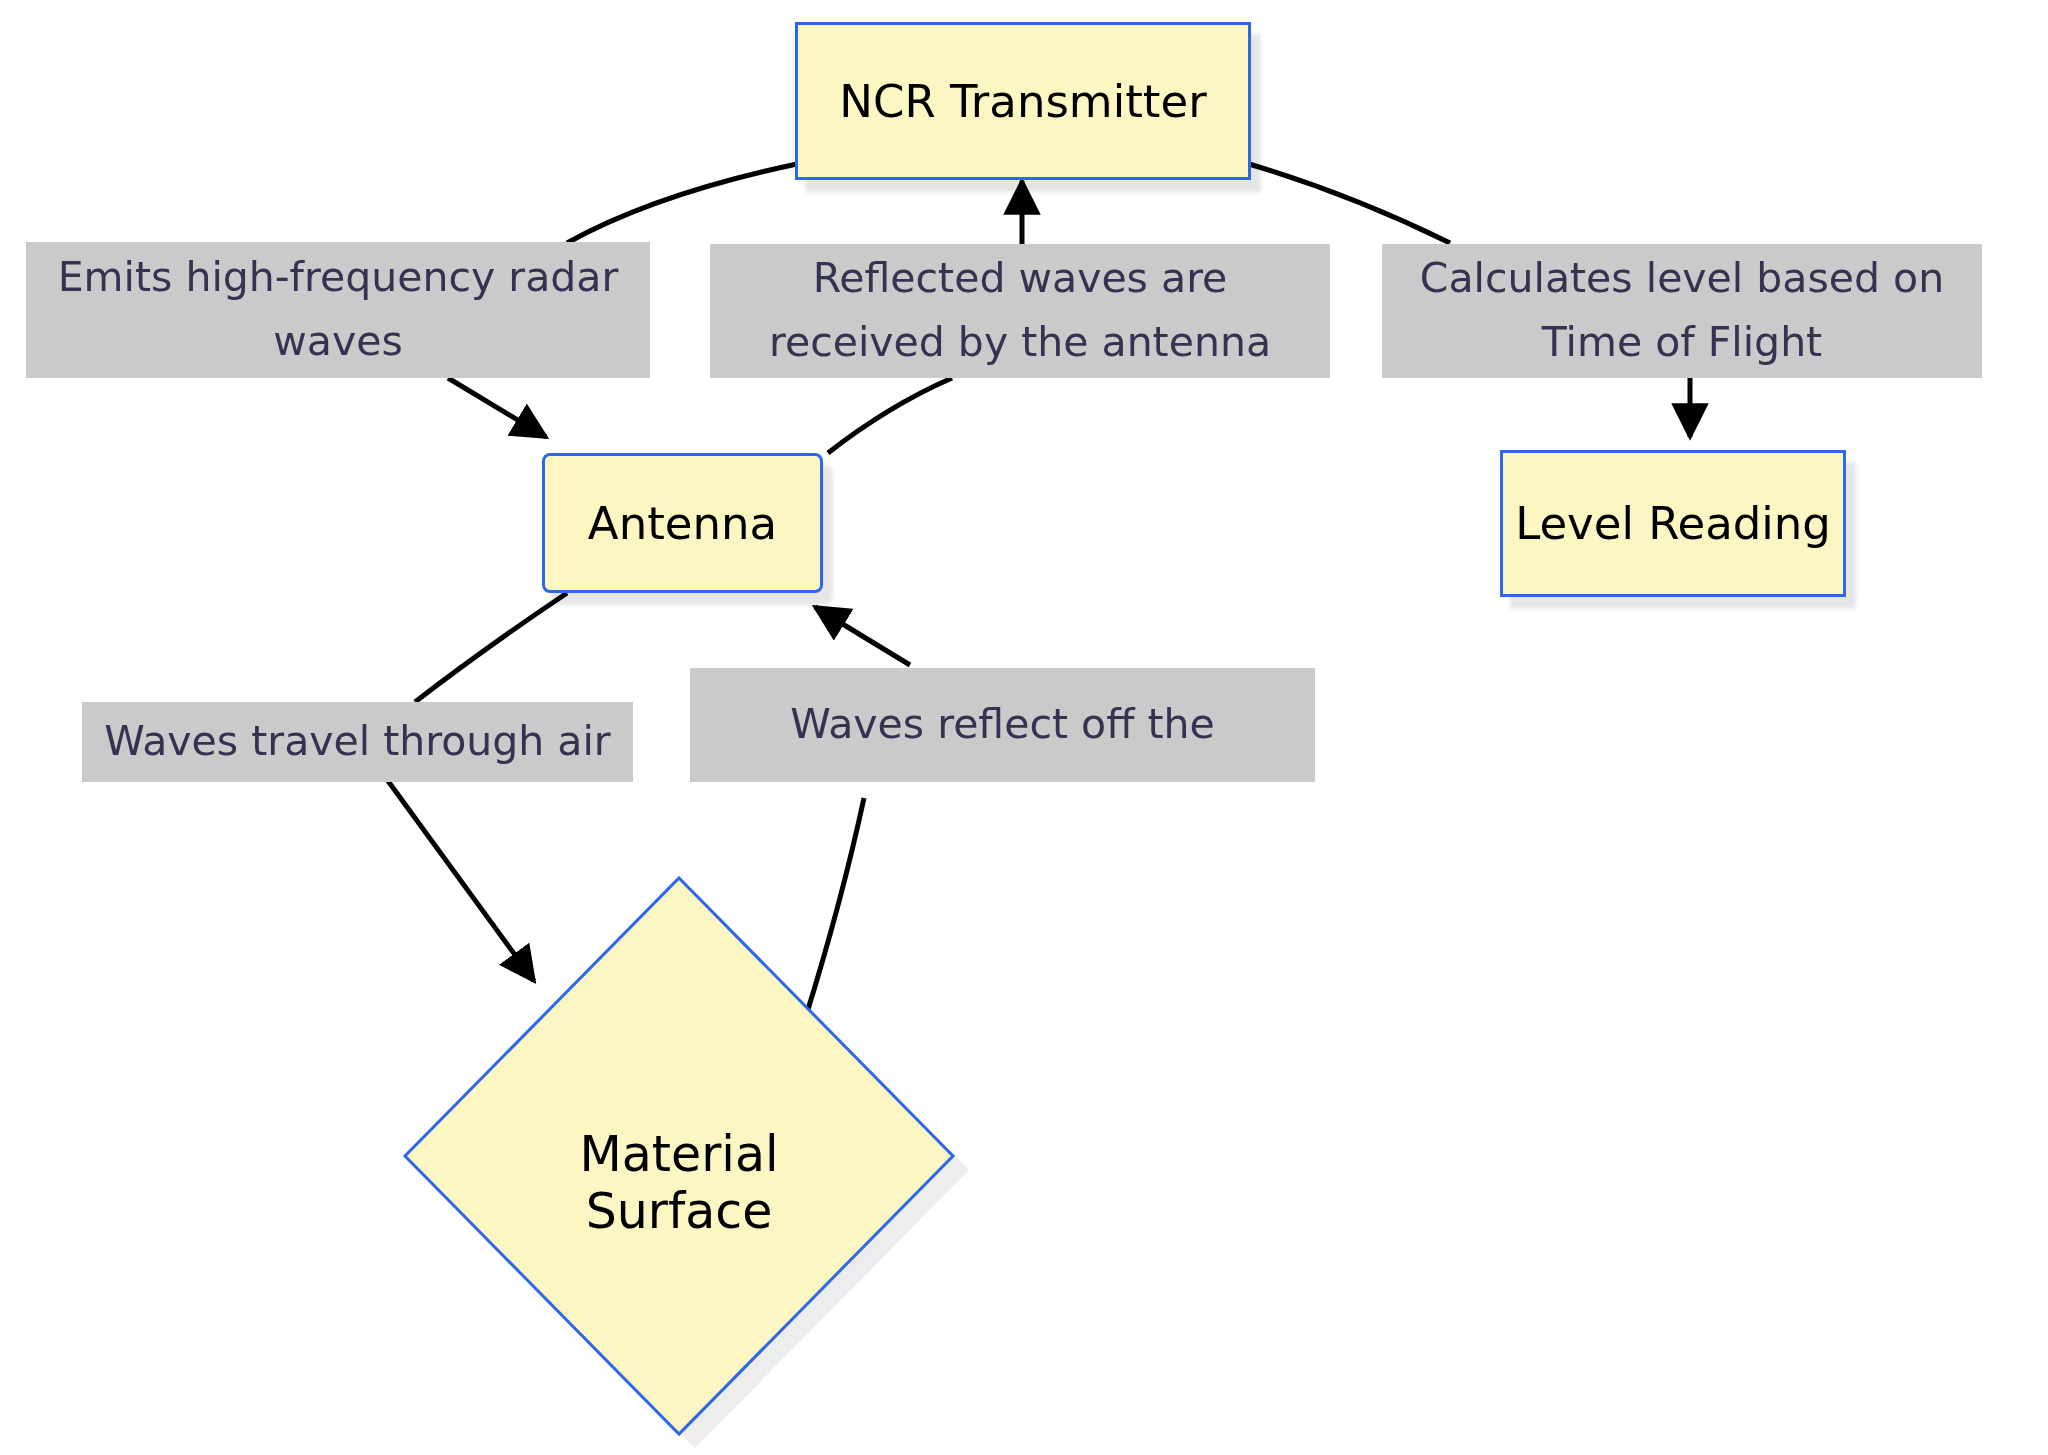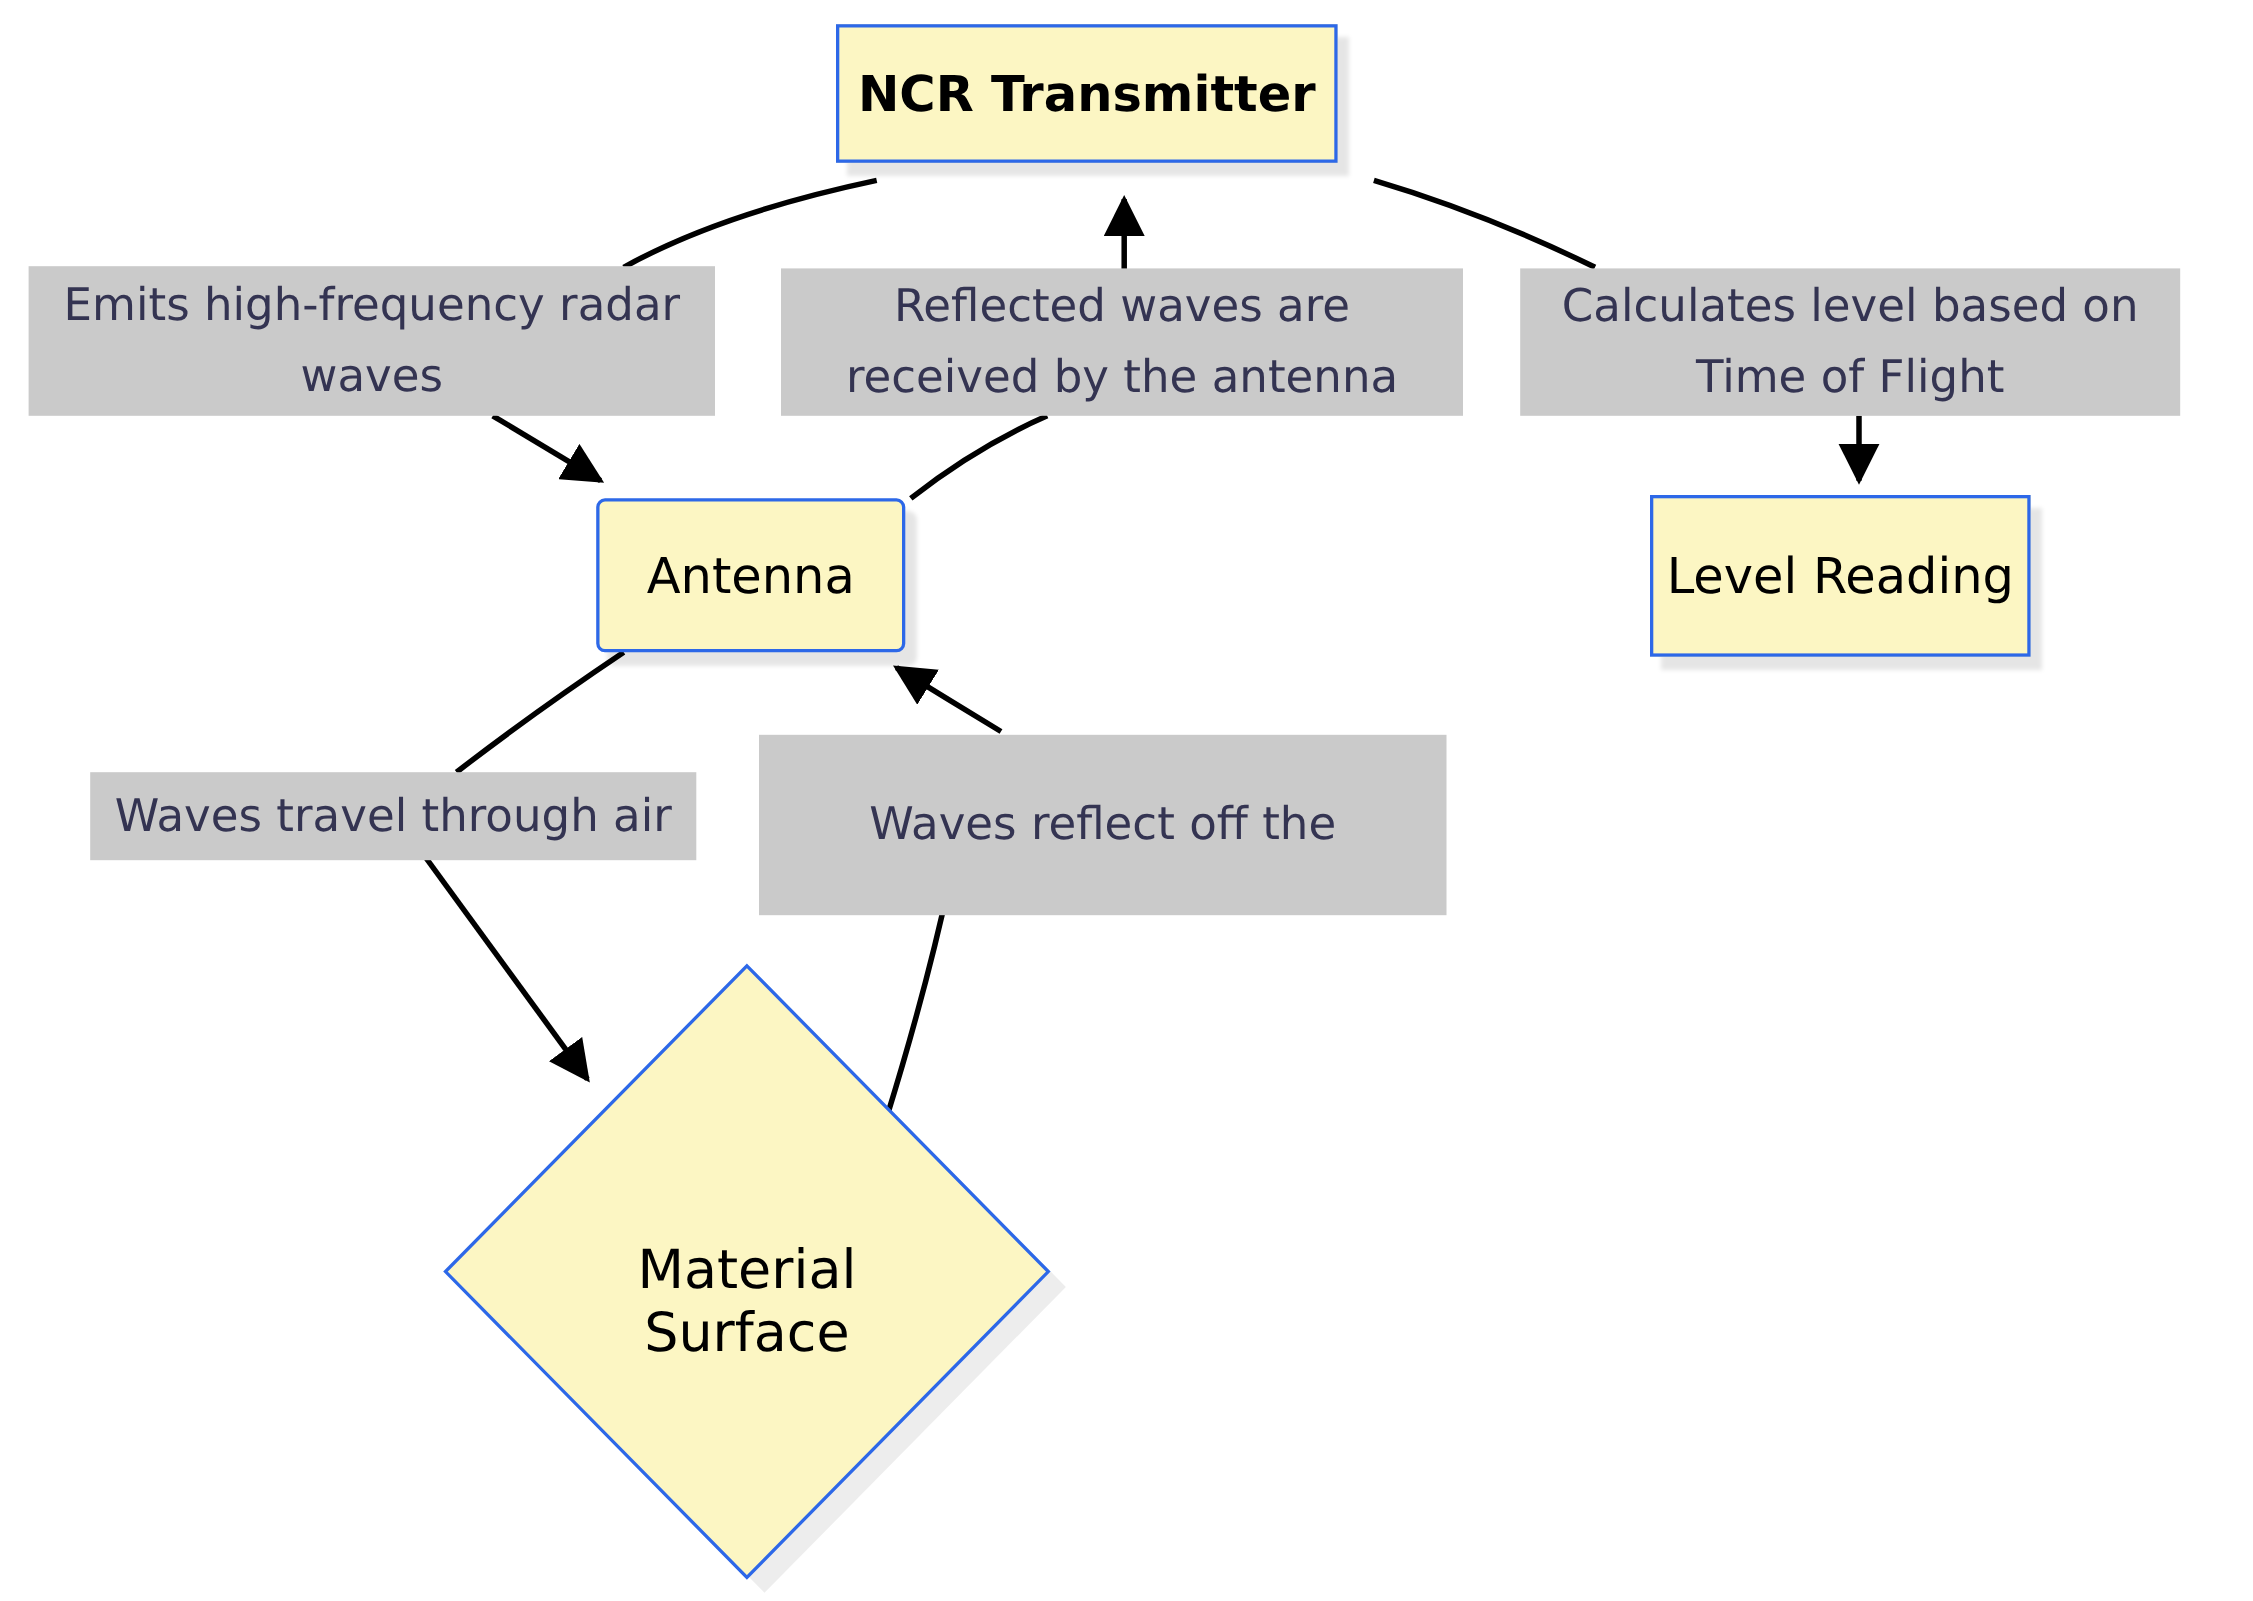--- a/index.html
+++ b/index.html
@@ -104,27 +104,27 @@
       <div>Time of Flight</div>
     </div>
   </div>
 
   <div class="edge-label" style="left:82px;top:702px;width:551px;height:80px;white-space:nowrap;">
     <div class="lines">
       <div>Waves travel through air</div>
     </div>
   </div>
 
-  <div class="edge-label" style="left:690px;top:668px;width:625px;height:164px;">
+  <div class="edge-label" style="left:690px;top:668px;width:625px;height:114px;">
     <div class="lines">
       <div>Waves reflect off the</div>
     </div>
   </div>
 
-  <div class="node" style="left:760px;top:22px;width:456px;height:126px;font-weight:bold;">NCR Transmitter</div>
+  <div class="node" style="left:795px;top:22px;width:456px;height:158px;">NCR Transmitter</div>
 
   <div class="node rounded" style="left:542px;top:453px;width:281px;height:140px;">Antenna</div>
 
   <div class="node" style="left:1500px;top:450px;width:346px;height:147px;">Level Reading</div>
 
   <div class="diamond-label" style="left:479px;top:1126px;width:400px;">Material Surface</div>
 
 </div>
 
 </body></html>

